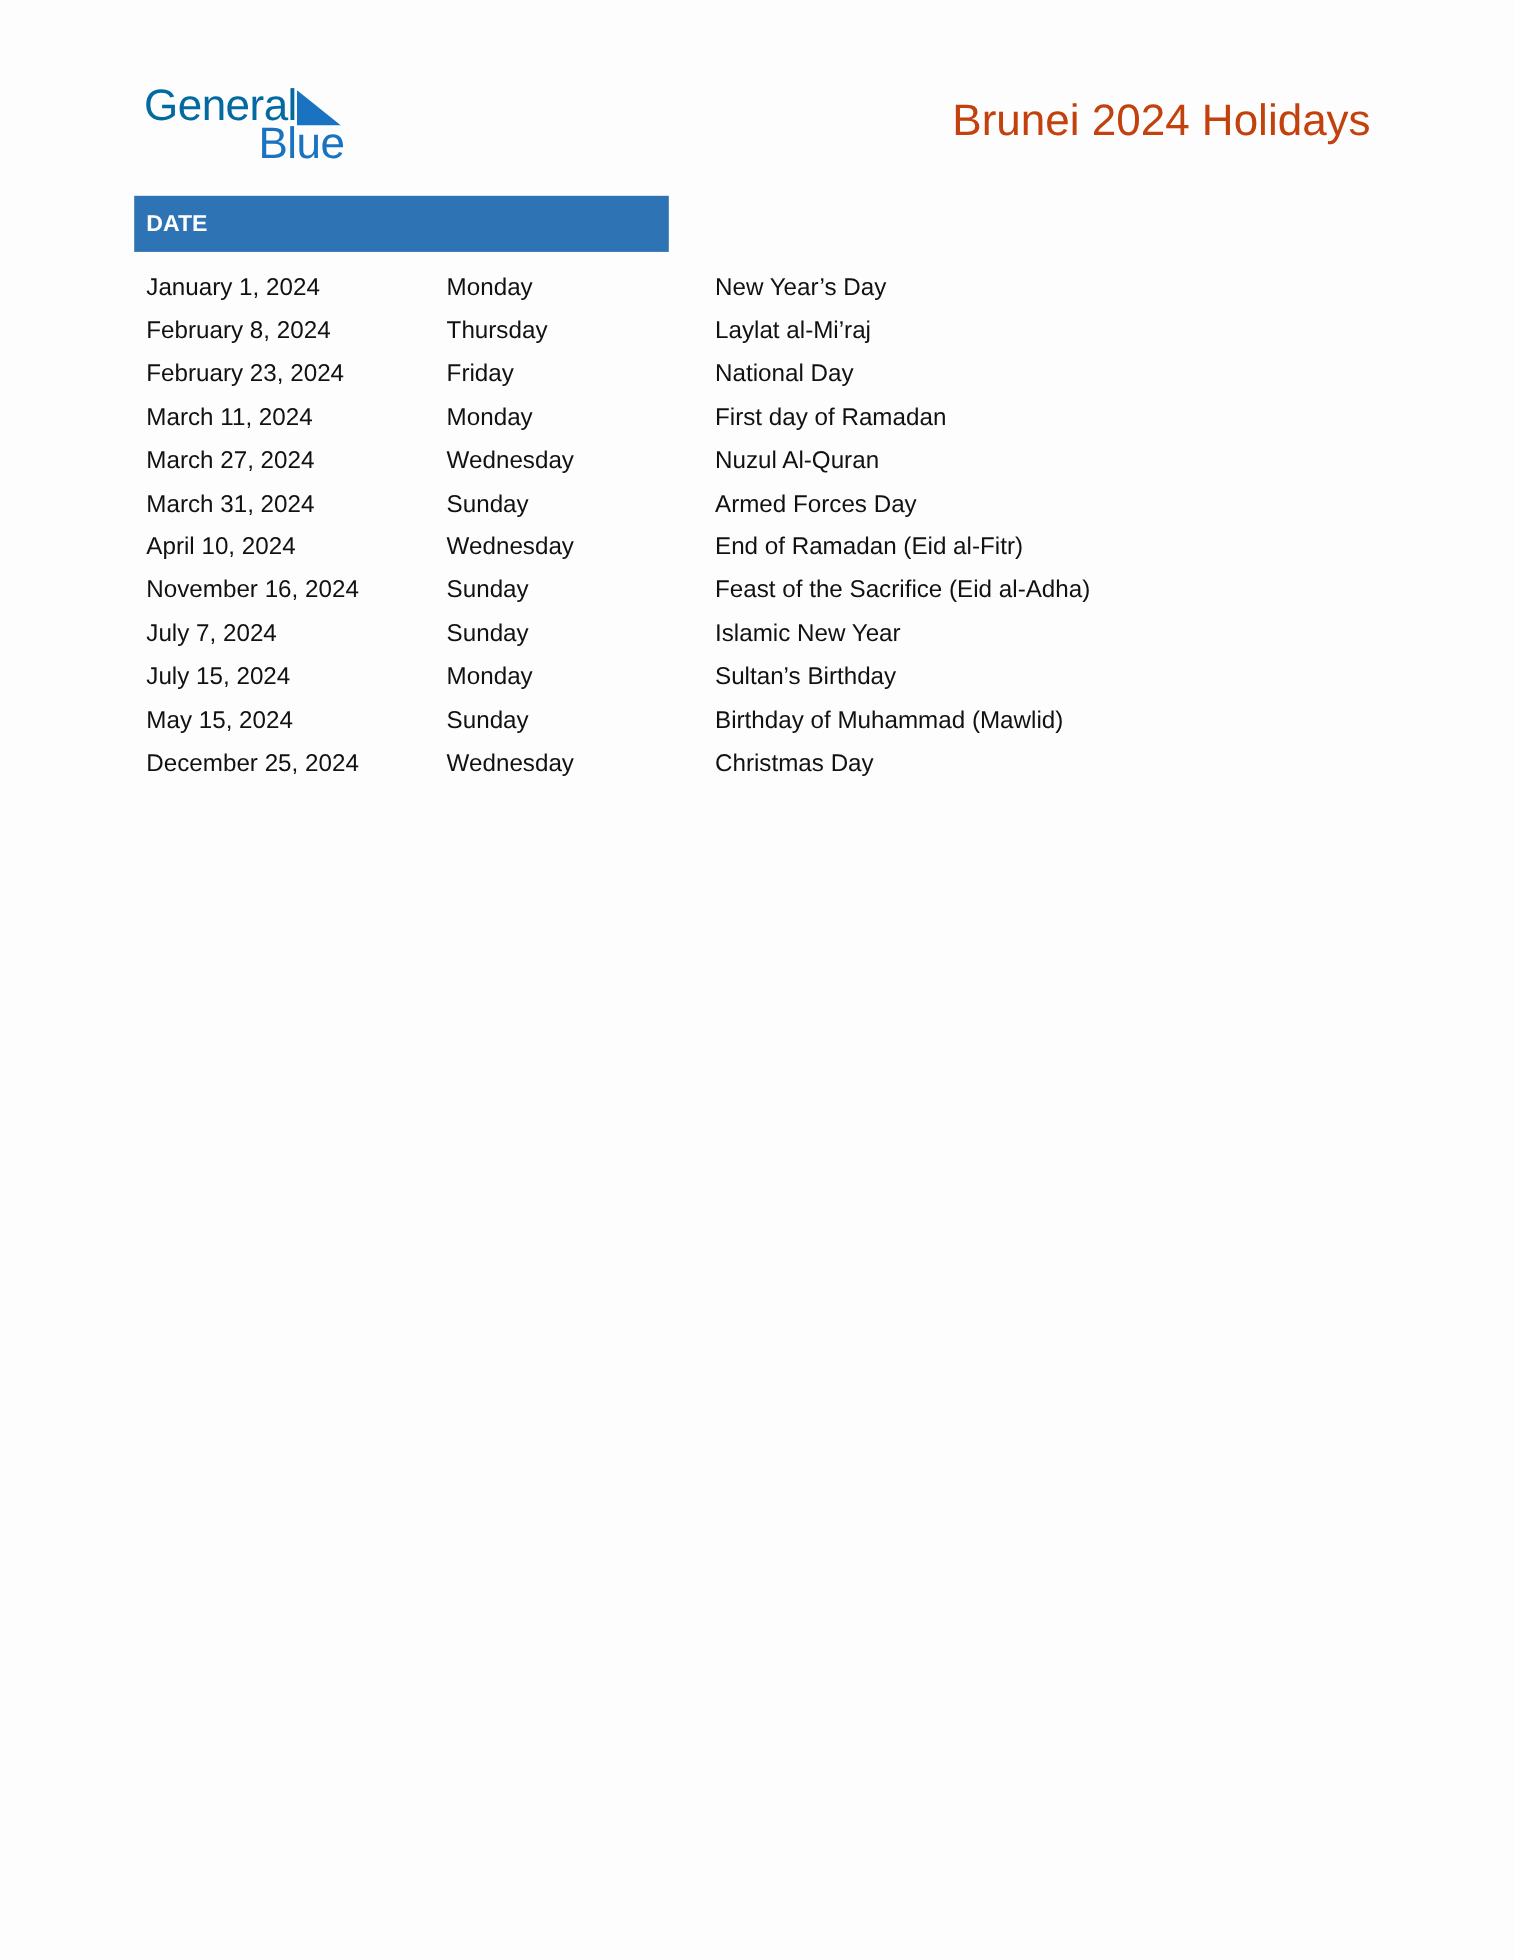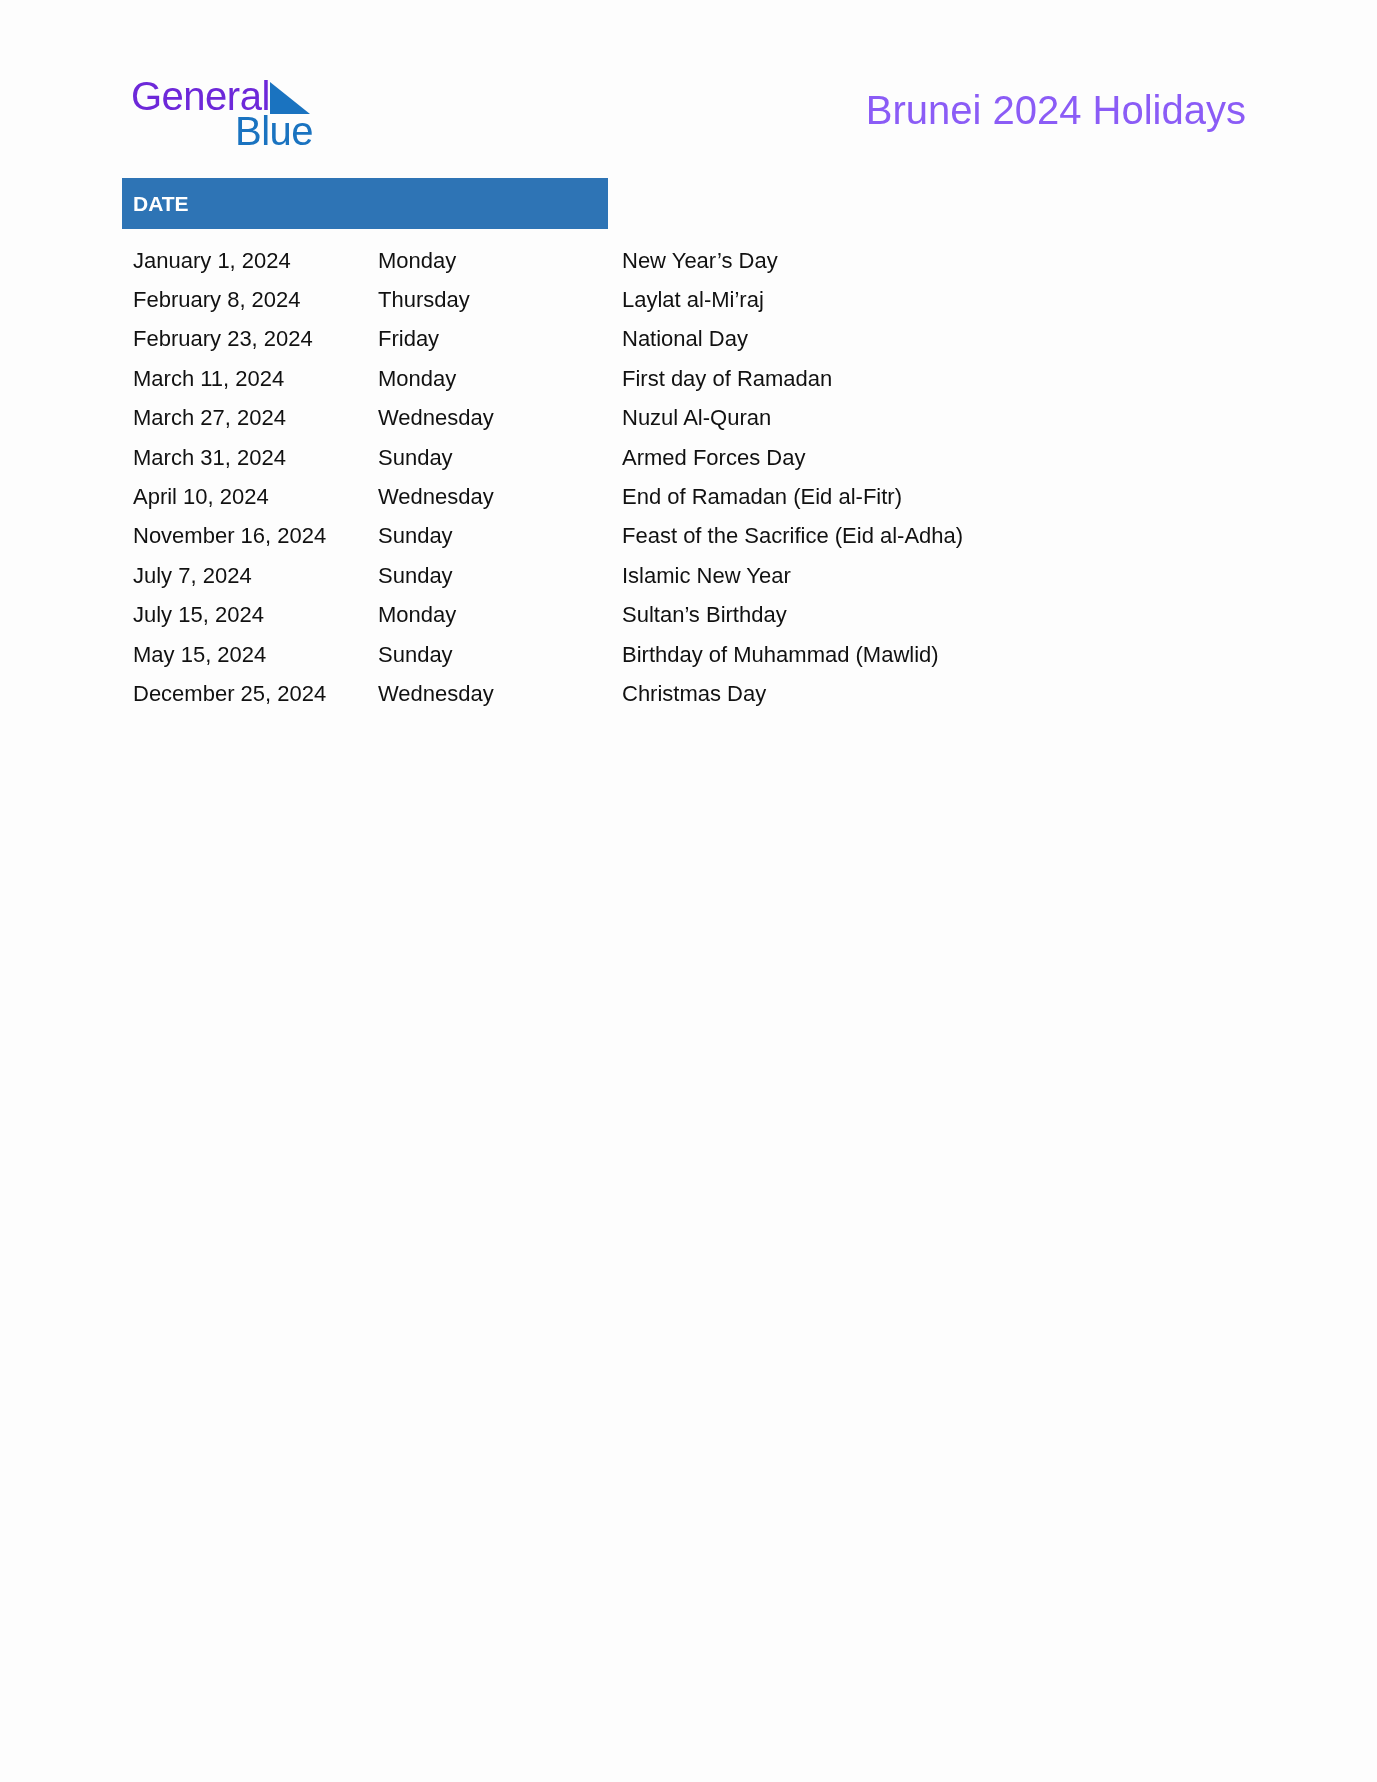--- a/index.html
+++ b/index.html
@@ -3,43 +3,43 @@
 <meta charset="utf-8">
 <style>
   html, body { margin:0; padding:0; }
   body {
     width:1377px; height:1782px; background:#fdfdfd; position:relative;
     font-family:"Liberation Sans", "DejaVu Sans", sans-serif; color:#111;
     overflow:hidden;
   }
   .logo { position:absolute; left:131px; top:72px; width:200px; height:80px; }
   .logo-general {
-    position:absolute; left:0; top:0; font-size:40px; line-height:48px; color:#6d28d9;
+    position:absolute; left:0; top:0; font-size:40px; line-height:48px; color:#0369a1;
     letter-spacing:-0.5px;
   }
   .logo-blue {
     position:absolute; left:104px; top:35px; font-size:40px; line-height:48px; color:#1a73c0;
     letter-spacing:-0.5px;
   }
   .logo-tri { position:absolute; left:139px; top:10px; width:40px; height:32px; }
   .title {
-    position:absolute; right:131px; top:82px; font-size:40px; line-height:56px; color:#8b5cf6;
+    position:absolute; right:131px; top:82px; font-size:40px; line-height:56px; color:#c2410c;
   }
   .table { position:absolute; left:122px; top:178px; width:1137px; }
   .thead { display:flex; height:51px; }
   .th {
     background:#2e74b5; color:#fff; font-weight:bold; font-size:21px;
     display:flex; align-items:center; padding-left:11px; box-sizing:border-box;
   }
   .th-date { width:486px; }
   .th-name { width:649px; margin-left:3px; }
   .tbody { padding-top:12px; }
   .row { display:flex; height:39.4px; align-items:center; font-size:22px; }
   .c-date { width:256px; padding-left:11px; box-sizing:border-box; }
-  .c-day { width:233px; padding-left:0; box-sizing:border-box; }
+  .c-day { width:233px; padding-left:0; box-sizing:border-box;margin-left:28px; }
   .c-name { padding-left:11px;text-align:right; }
 </style>
 </head>
 <body>
 
 <div class="logo">
   <span class="logo-general">General</span>
   <svg class="logo-tri" viewBox="0 0 40 32">
     <polygon points="0,0 0,32 40,32" fill="#1a73c0"></polygon>
   </svg>

